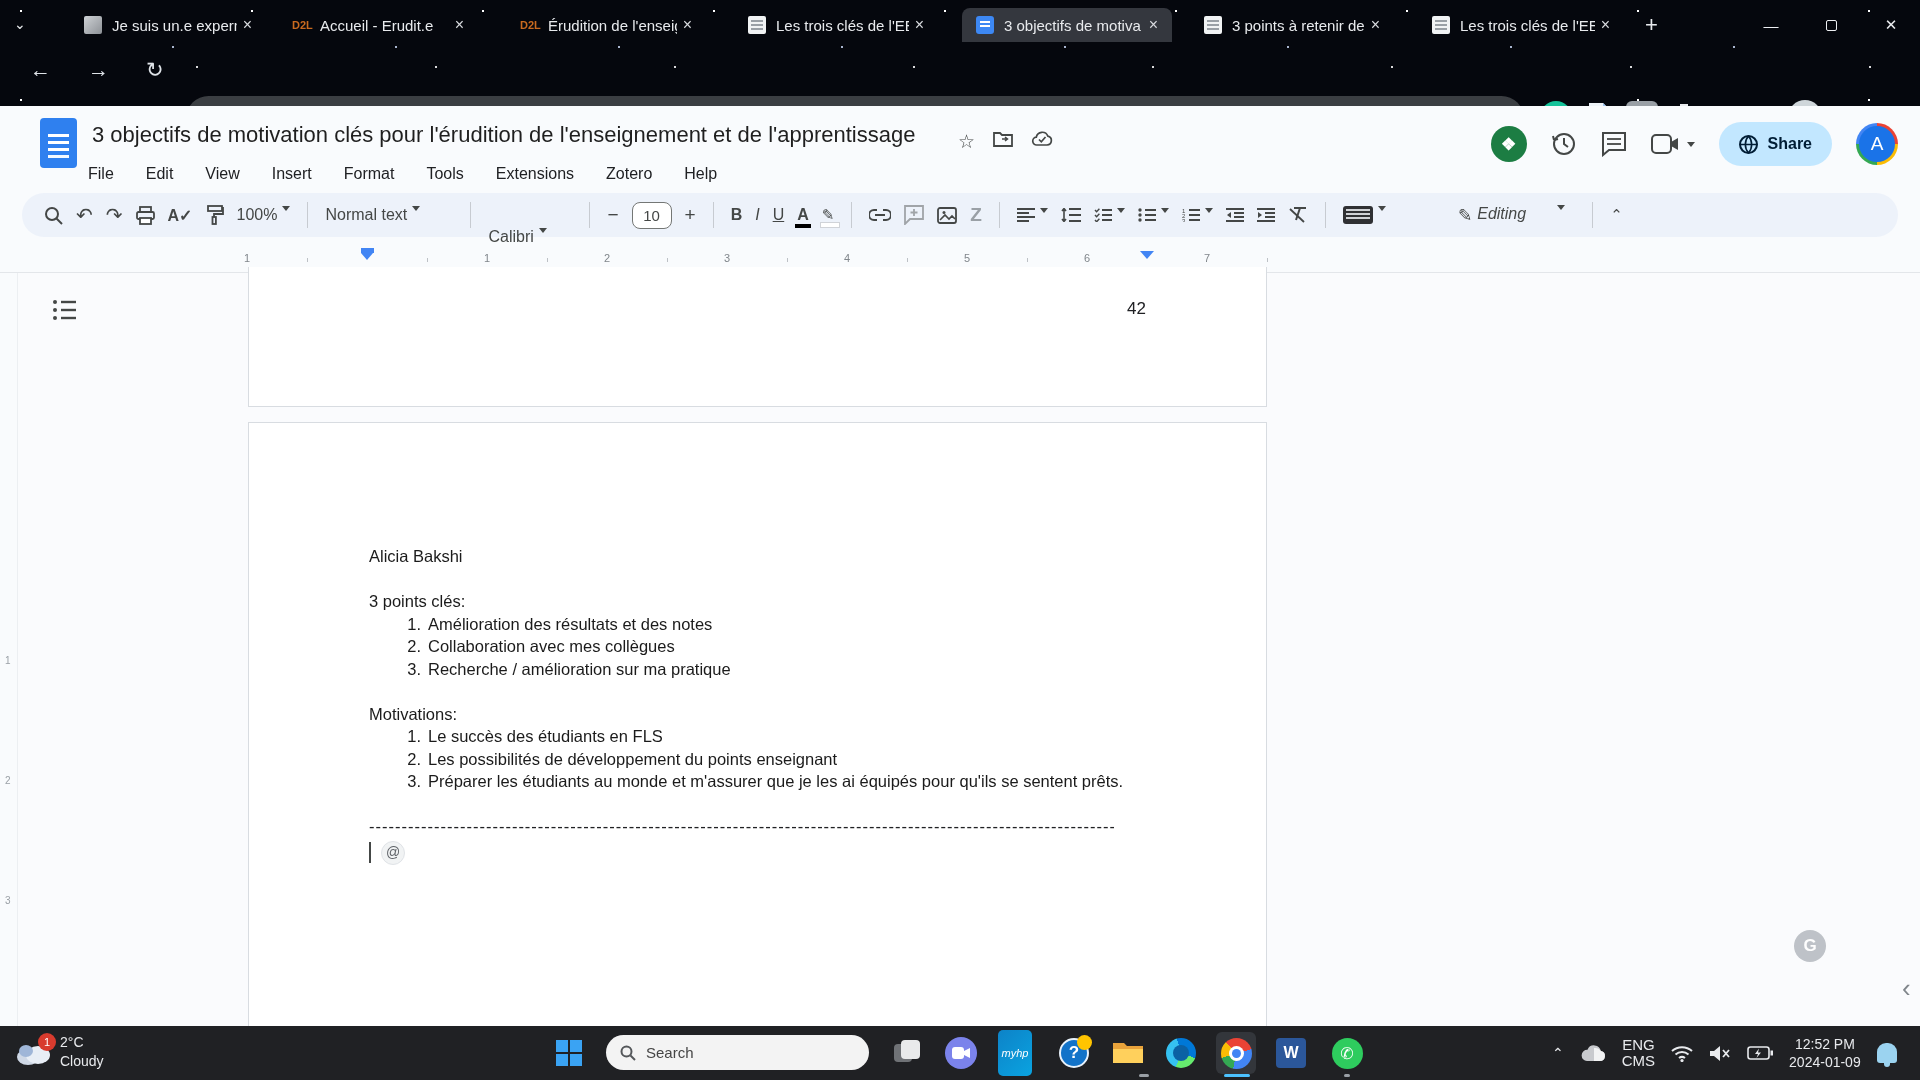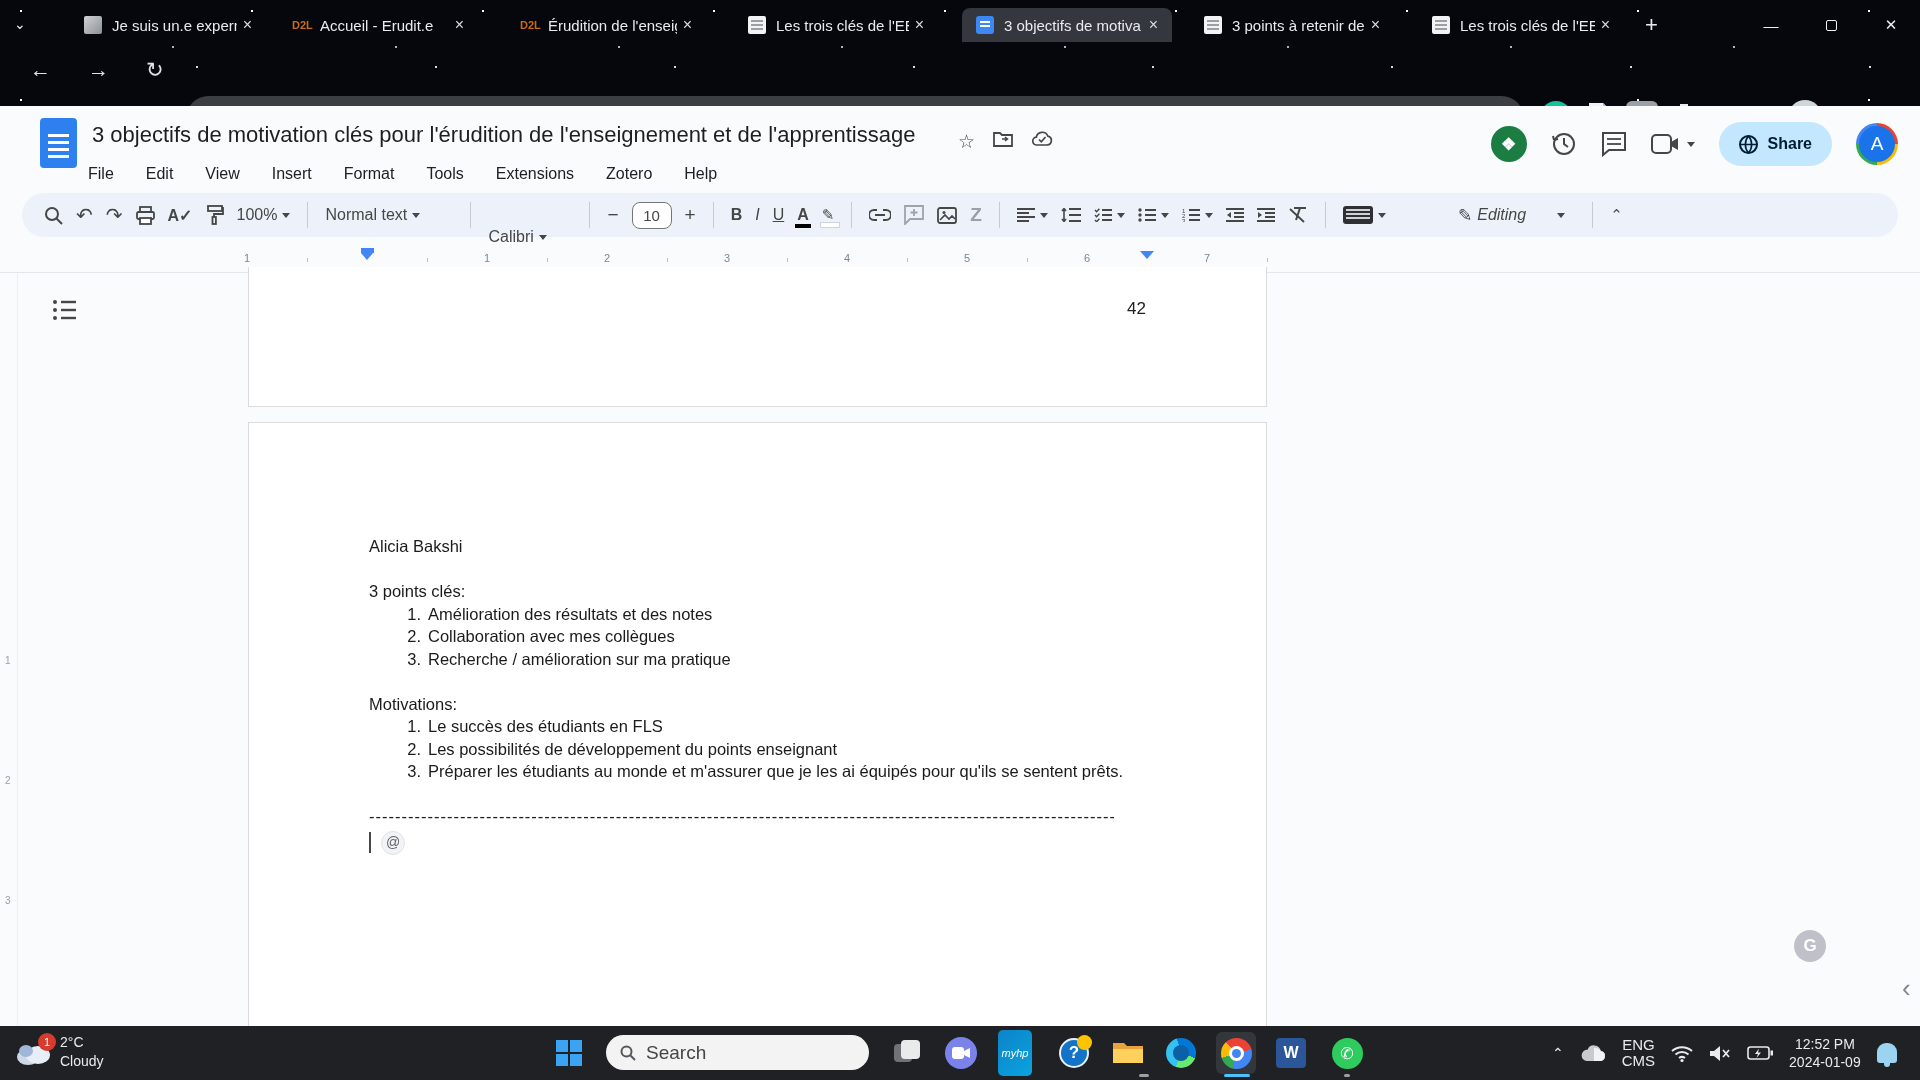--- a/index.html
+++ b/index.html
@@ -70,21 +70,21 @@
      padding:0 20px; gap:10px; color:#001d35; font-size:16px; font-weight:bold; }
   .avatar-ring { width:42px; height:42px; border-radius:50%; padding:3px;
      background:conic-gradient(#ea4335 0 25%, #fbbc05 25% 50%, #34a853 50% 75%, #4285f4 75% 100%); }
   .avatar { width:36px; height:36px; border-radius:50%; background:#1a73e8; color:#fff;
      display:flex; align-items:center; justify-content:center; font-size:19px; }
 
   
   .toolbar { position:absolute; left:22px; top:87px; width:1876px; height:44px; background:#edf2fa;
      border-radius:22px; display:flex; align-items:center; padding:0 14px 0 22px; gap:13px;
      color:#444746; font-size:16px; }
-  .tb { display:flex; align-items:center; gap:5px; white-space:nowrap; }
+  .tb { display:flex; align-items:flex-start; gap:5px; white-space:nowrap; }
   .sep { width:1px; height:26px; background:#c7cbd1; margin:0 4px; }
   .caret { width:0; height:0; border-left:4px solid transparent; border-right:4px solid transparent;
      border-top:5px solid #444746; display:inline-block; }
   .szbox { width:40px; height:27px; border:1px solid #747775; border-radius:8px; text-align:center;
      line-height:25px; background:#fff; font-size:15px; }
   .a-color { position:relative; font-size:16px; font-weight:bold; }
   .a-color:after { content:""; position:absolute; left:-2px; bottom:-4px; width:16px; height:4px; background:#000; }
   .hl-pen { position:relative; font-size:15px; }
   .hl-pen:after { content:""; position:absolute; left:-2px; bottom:-4px; width:18px; height:4px; background:#fff;
      border:1px solid #d0d3d8; }
@@ -108,21 +108,21 @@
   
   #canvas { position:absolute; left:0; top:273px; width:1920px; height:753px; background:#fafbfd; }
   .vruler { position:absolute; left:0; top:0; width:18px; height:753px; background:#f9fbfd;
      border-right:1px solid #eceff2; font-size:10px; color:#9aa0a6; }
   .vruler span { position:absolute; left:5px; }
   .outline-btn { position:absolute; left:52px; top:26px; color:#444746; }
   .page { position:absolute; left:248px; width:1019px; background:#fff; border:1px solid #d8dce1; }
   #page1 { top:-6px; height:140px; border-top:none; }
   #page2 { top:149px; height:700px; border-bottom:none; }
   .pageno { position:absolute; right:120px; top:32px; font-size:17px; color:#202124; }
-  .doc-body { position:absolute; left:120px; top:112px; width:780px; font-size:16.5px; color:#1b1b1b;
+  .doc-body { position:absolute; left:120px; top:122px; width:780px; font-size:16.5px; color:#1b1b1b;
      line-height:22.5px; }
   .dline { height:22.5px; white-space:nowrap; }
   .li { position:relative; padding-left:59px; }
   .li .num { position:absolute; left:28px; width:24px; text-align:right; }
   .divider { width:745px; overflow:hidden; letter-spacing:1px; color:#202124; }
   .cursorline { display:flex; align-items:center; gap:10px; height:26px; margin-top:2px; }
   .cursorbar { width:2px; height:21px; background:#444746; }
   .atchip { width:24px; height:24px; border-radius:50%; background:#f1f3f4; border:1px solid #e0e3e7;
      color:#5f6368; font-size:14px; display:flex; align-items:center; justify-content:center; }
   .gram-badge { position:absolute; left:1794px; top:657px; width:32px; height:32px; border-radius:50%;
@@ -135,21 +135,21 @@
      color:#e8eaed; }
   .weather { position:absolute; left:14px; top:7px; display:flex; align-items:flex-start; gap:8px; }
   .wcloud { position:relative; width:38px; height:30px; margin-top:4px; }
   .wbadge { position:absolute; left:24px; top:-4px; width:18px; height:18px; border-radius:50%;
      background:#d83b2e; color:#fff; font-size:11px; display:flex; align-items:center; justify-content:center; }
   .wtxt { font-size:14px; line-height:19px; }
   .tk { position:absolute; top:9px; width:36px; height:36px; display:flex; align-items:center;
      justify-content:center; border-radius:6px; }
   .search-pill { position:absolute; left:606px; top:9px; width:263px; height:35px; background:#f3f3f3;
      border-radius:18px; display:flex; align-items:center; gap:10px; padding:0 14px; color:#454545;
-     font-size:19px; }
+     font-size:15px; }
   .runline { position:absolute; top:48px; height:3px; border-radius:2px; background:#9aa0a6; }
   .chrome-active-bg { position:absolute; left:1216px; top:6px; width:40px; height:42px;
      background:#33363b; border-radius:6px; }
   .tray { position:absolute; top:0; height:54px; display:flex; align-items:center; gap:16px; }
   .traytxt { font-size:15px; line-height:16px; text-align:center; }
   .clock { font-size:14px; line-height:18px; text-align:center; }
   .bell { width:20px; height:20px; background:#9bd3f0; border-radius:9px 9px 3px 3px; position:relative; }
   .bell:after { content:""; position:absolute; left:7px; bottom:-4px; width:6px; height:4px;
      border-radius:0 0 4px 4px; background:#9bd3f0; }
   .win-logo { display:grid; grid-template-columns:12px 12px; grid-template-rows:12px 12px; gap:2px; }

